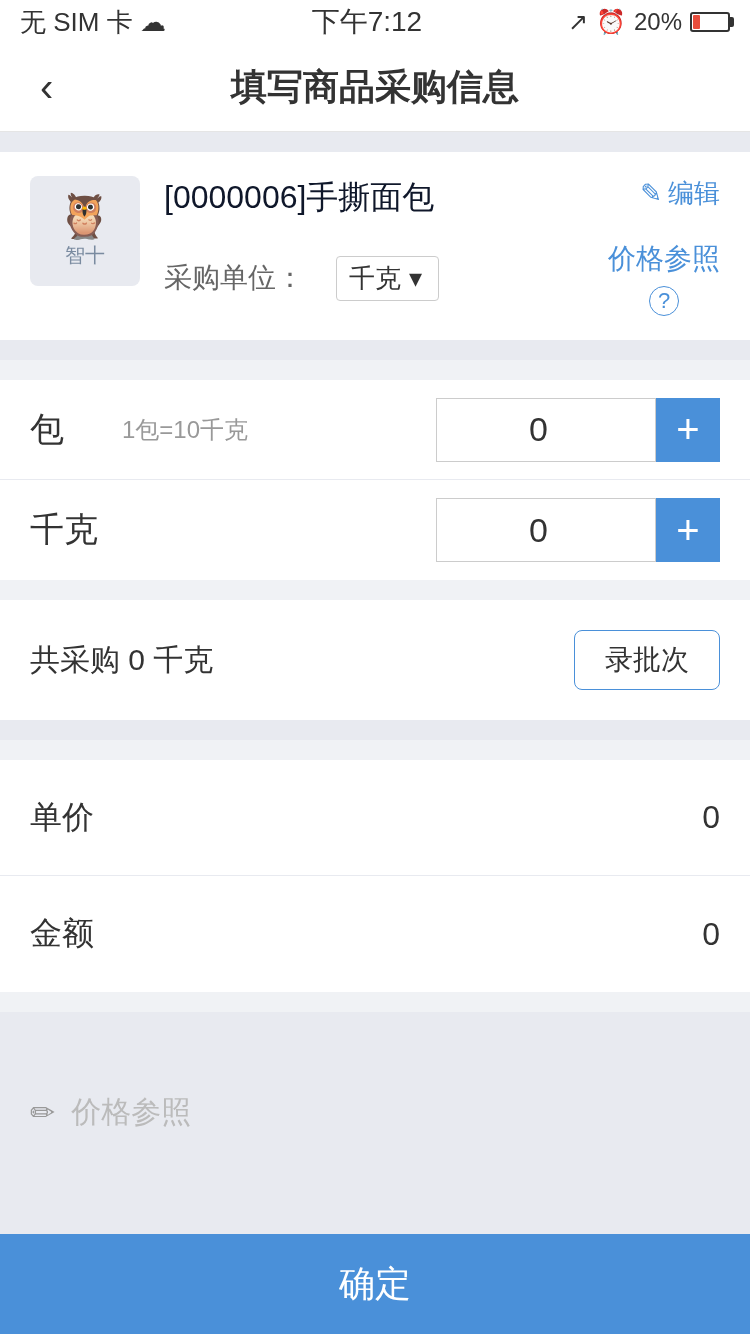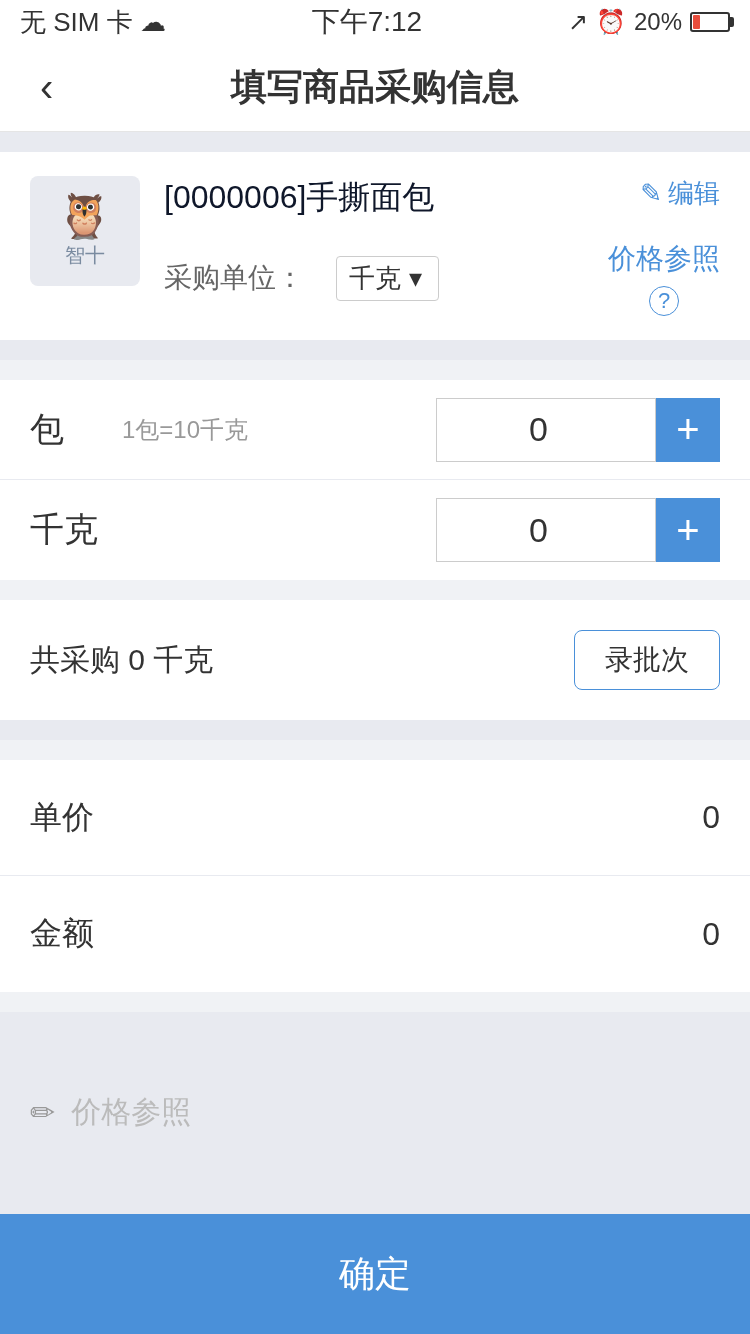--- a/index.html
+++ b/index.html
@@ -294,21 +294,21 @@
     .notes-placeholder {
       font-size: 30px;
       color: #bbb;
     }
 
     
     .confirm-section {
       position: fixed;
       bottom: 0;
       width: 750px;
-      height: 120px;
+      height: 100px;
       background: #4a90d9;
       display: flex;
       align-items: center;
       justify-content: center;
       cursor: pointer;
     }
     .confirm-btn-text {
       font-size: 36px;
       color: #fff;
       font-weight: 500;

